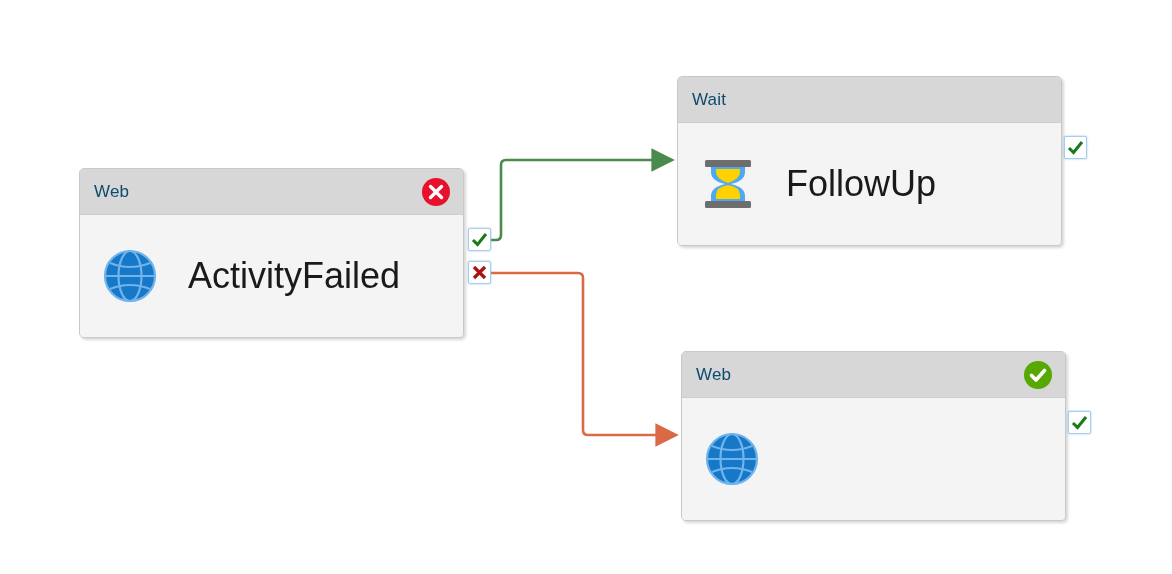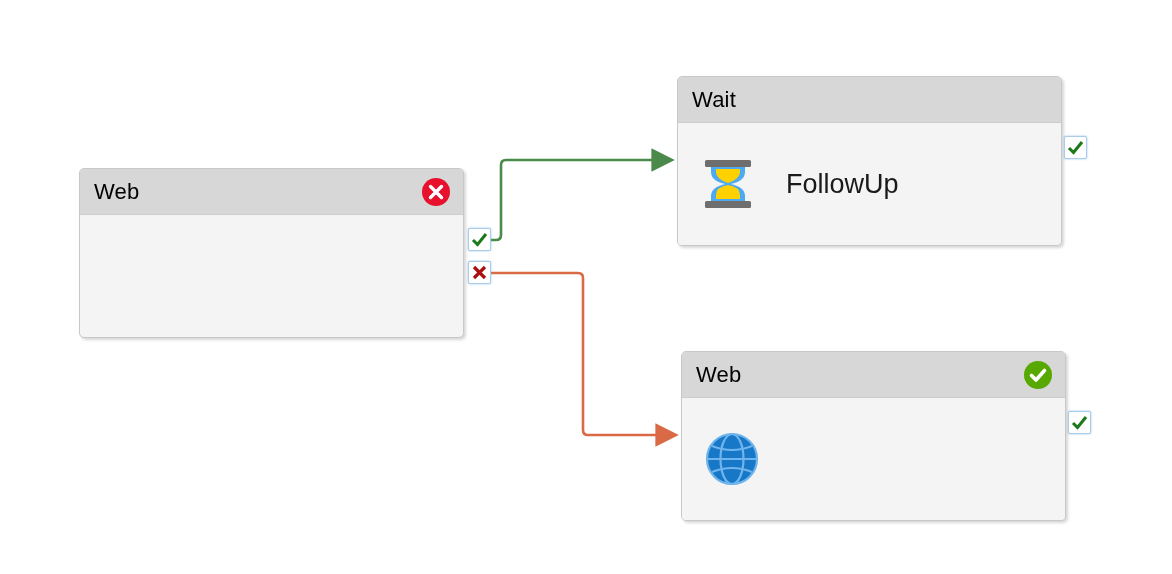--- a/index.html
+++ b/index.html
@@ -45,41 +45,41 @@
     position: relative;
     height: 46px;
     background: #d7d7d7;
     border-bottom: 1px solid #cdcdcd;
     display: flex;
     align-items: center;
     padding: 0 14px;
     box-sizing: border-box;
   }
   .node-type {
-    font-size: 22px;
-    color: #000000;
+    font-size: 17px;
+    color: #0c4a6e;
     letter-spacing: 0.2px;
   }
   .node-body {
     position: relative;
     height: calc(100% - 46px);
     background: #f4f4f4;
     display: flex;
     align-items: center;
     padding-left: 22px;
     box-sizing: border-box;
   }
   .node-icon {
     width: 56px;
     height: 56px;
     flex: 0 0 56px;
     display: block;
   }
   .node-label {
-    font-size: 27px;
+    font-size: 36px;
     color: #1a1a1a;
     margin-left: 30px;
     white-space: nowrap;
   }
 
   
   .status-badge {
     position: absolute;
     right: 12px;
     top: 50%;
@@ -123,59 +123,72 @@
 
     <path d="M 491,273 L 578,273 Q 583,273 583,278 L 583,430 Q 583,435 588,435 L 658,435" fill="none" stroke="#d96a45" stroke-width="2.6" stroke-linecap="round" stroke-linejoin="round" marker-end="url(#arrow-orange)"></path>
   </svg>
 
   <div class="node" id="node-activity-failed" style="left:79px; top:168px; width:385px; height:170px;">
     <div class="node-header">
       <span class="node-type">Web</span>
       <svg class="status-badge" viewBox="0 0 30 30">
         <circle cx="15" cy="15" r="14" fill="#e8112d"></circle>
         <path d="M9.5,9.5 L20.5,20.5 M20.5,9.5 L9.5,20.5" stroke="#ffffff" stroke-width="3.4" stroke-linecap="round"></path>
-      </svg>
-    </div>
-  </div>
-
-  <div class="node" id="node-follow-up" style="left:677px; top:76px; width:385px; height:170px;">
-    <div class="node-header">
-      <span class="node-type">Wait</span>
-    </div>
-    <div class="node-body">
-      <svg class="node-icon" viewBox="0 0 56 56">
-        <rect x="5" y="4" width="46" height="7" rx="1.5" fill="#6e6e6e"></rect>
-        <rect x="5" y="45" width="46" height="7" rx="1.5" fill="#6e6e6e"></rect>
-        <path d="M11,11 L45,11 L45,16 Q45,25 30.5,28 Q45,31 45,40 L45,45 L11,45 L11,40 Q11,31 25.5,28 Q11,25 11,16 Z" fill="#4daaf0"></path>
-        <path d="M16,13 L40,13 L40,16 Q40,23 28,27 Q16,23 16,16 Z" fill="#ffd100"></path>
-        <path d="M16,43 L40,43 L40,39 Q40,31 28,29 Q16,31 16,39 Z" fill="#ffd100"></path>
-      </svg>
-      <span class="node-label">FollowUp</span>
-    </div>
-  </div>
-
-  <div class="node" id="node-error-handling" style="left:681px; top:351px; width:385px; height:170px;">
-    <div class="node-header">
-      <span class="node-type">Web</span>
-      <svg class="status-badge" viewBox="0 0 30 30">
-        <circle cx="15" cy="15" r="14" fill="#57a800"></circle>
-        <path d="M8.5,15.5 L13,20 L21.5,10.5" stroke="#ffffff" stroke-width="3.6" fill="none" stroke-linecap="round" stroke-linejoin="round"></path>
       </svg>
     </div>
     <div class="node-body">
       <svg class="node-icon" viewBox="0 0 56 56">
         <circle cx="28" cy="28" r="25" fill="#1878c8"></circle>
         <g fill="none" stroke="#6fb4ec" stroke-width="2.2">
           <ellipse cx="28" cy="28" rx="25" ry="25"></ellipse>
           <ellipse cx="28" cy="28" rx="11.5" ry="25"></ellipse>
           <line x1="3" y1="28" x2="53" y2="28"></line>
           <path d="M8,15 Q28,23 48,15"></path>
           <path d="M8,41 Q28,33 48,41"></path>
         </g>
       </svg>
+      <span class="node-label">ActivityFailed</span>
+    </div>
+  </div>
+
+  <div class="node" id="node-follow-up" style="left:677px; top:76px; width:385px; height:170px;">
+    <div class="node-header">
+      <span class="node-type">Wait</span>
+    </div>
+    <div class="node-body">
+      <svg class="node-icon" viewBox="0 0 56 56">
+        <rect x="5" y="4" width="46" height="7" rx="1.5" fill="#6e6e6e"></rect>
+        <rect x="5" y="45" width="46" height="7" rx="1.5" fill="#6e6e6e"></rect>
+        <path d="M11,11 L45,11 L45,16 Q45,25 30.5,28 Q45,31 45,40 L45,45 L11,45 L11,40 Q11,31 25.5,28 Q11,25 11,16 Z" fill="#4daaf0"></path>
+        <path d="M16,13 L40,13 L40,16 Q40,23 28,27 Q16,23 16,16 Z" fill="#ffd100"></path>
+        <path d="M16,43 L40,43 L40,39 Q40,31 28,29 Q16,31 16,39 Z" fill="#ffd100"></path>
+      </svg>
+      <span class="node-label">FollowUp</span>
+    </div>
+  </div>
+
+  <div class="node" id="node-error-handling" style="left:681px; top:351px; width:385px; height:170px;">
+    <div class="node-header">
+      <span class="node-type">Web</span>
+      <svg class="status-badge" viewBox="0 0 30 30">
+        <circle cx="15" cy="15" r="14" fill="#57a800"></circle>
+        <path d="M8.5,15.5 L13,20 L21.5,10.5" stroke="#ffffff" stroke-width="3.6" fill="none" stroke-linecap="round" stroke-linejoin="round"></path>
+      </svg>
+    </div>
+    <div class="node-body">
+      <svg class="node-icon" viewBox="0 0 56 56">
+        <circle cx="28" cy="28" r="25" fill="#1878c8"></circle>
+        <g fill="none" stroke="#6fb4ec" stroke-width="2.2">
+          <ellipse cx="28" cy="28" rx="25" ry="25"></ellipse>
+          <ellipse cx="28" cy="28" rx="11.5" ry="25"></ellipse>
+          <line x1="3" y1="28" x2="53" y2="28"></line>
+          <path d="M8,15 Q28,23 48,15"></path>
+          <path d="M8,41 Q28,33 48,41"></path>
+        </g>
+      </svg>
     </div>
   </div>
 
   <div class="port" style="left:468px; top:228px;">
     <svg width="17" height="17" viewBox="0 0 17 17">
       <path d="M2,9 L6.5,13.5 L15,3" stroke="#1a7a1a" stroke-width="3" fill="none" stroke-linecap="butt" stroke-linejoin="miter"></path>
     </svg>
   </div>
 
   <div class="port" style="left:468px; top:261px;">

